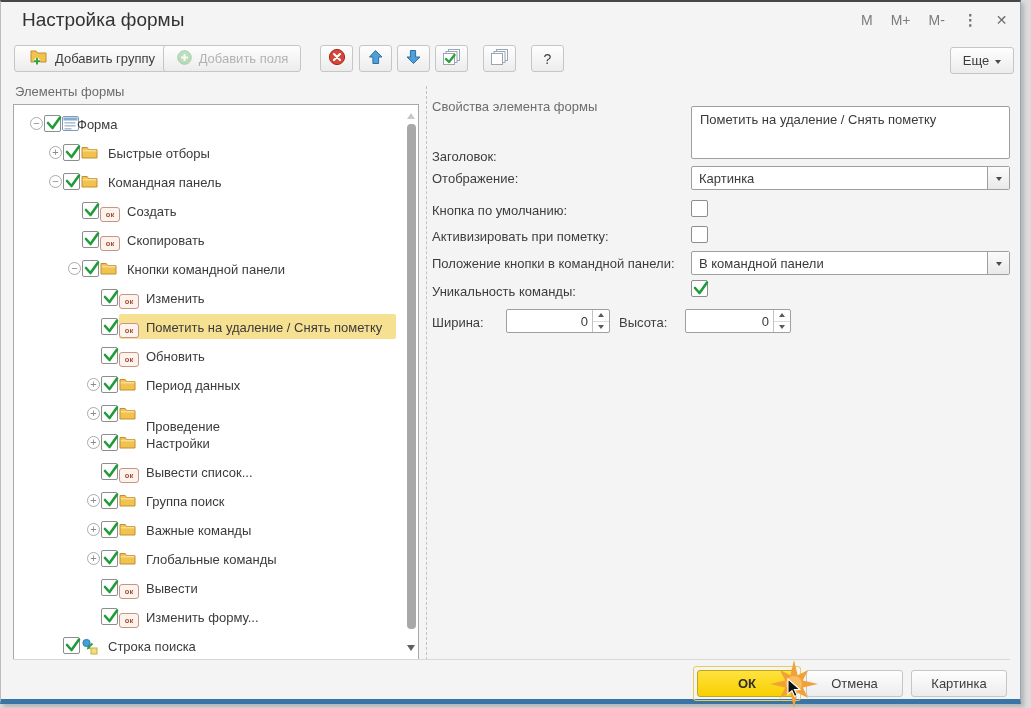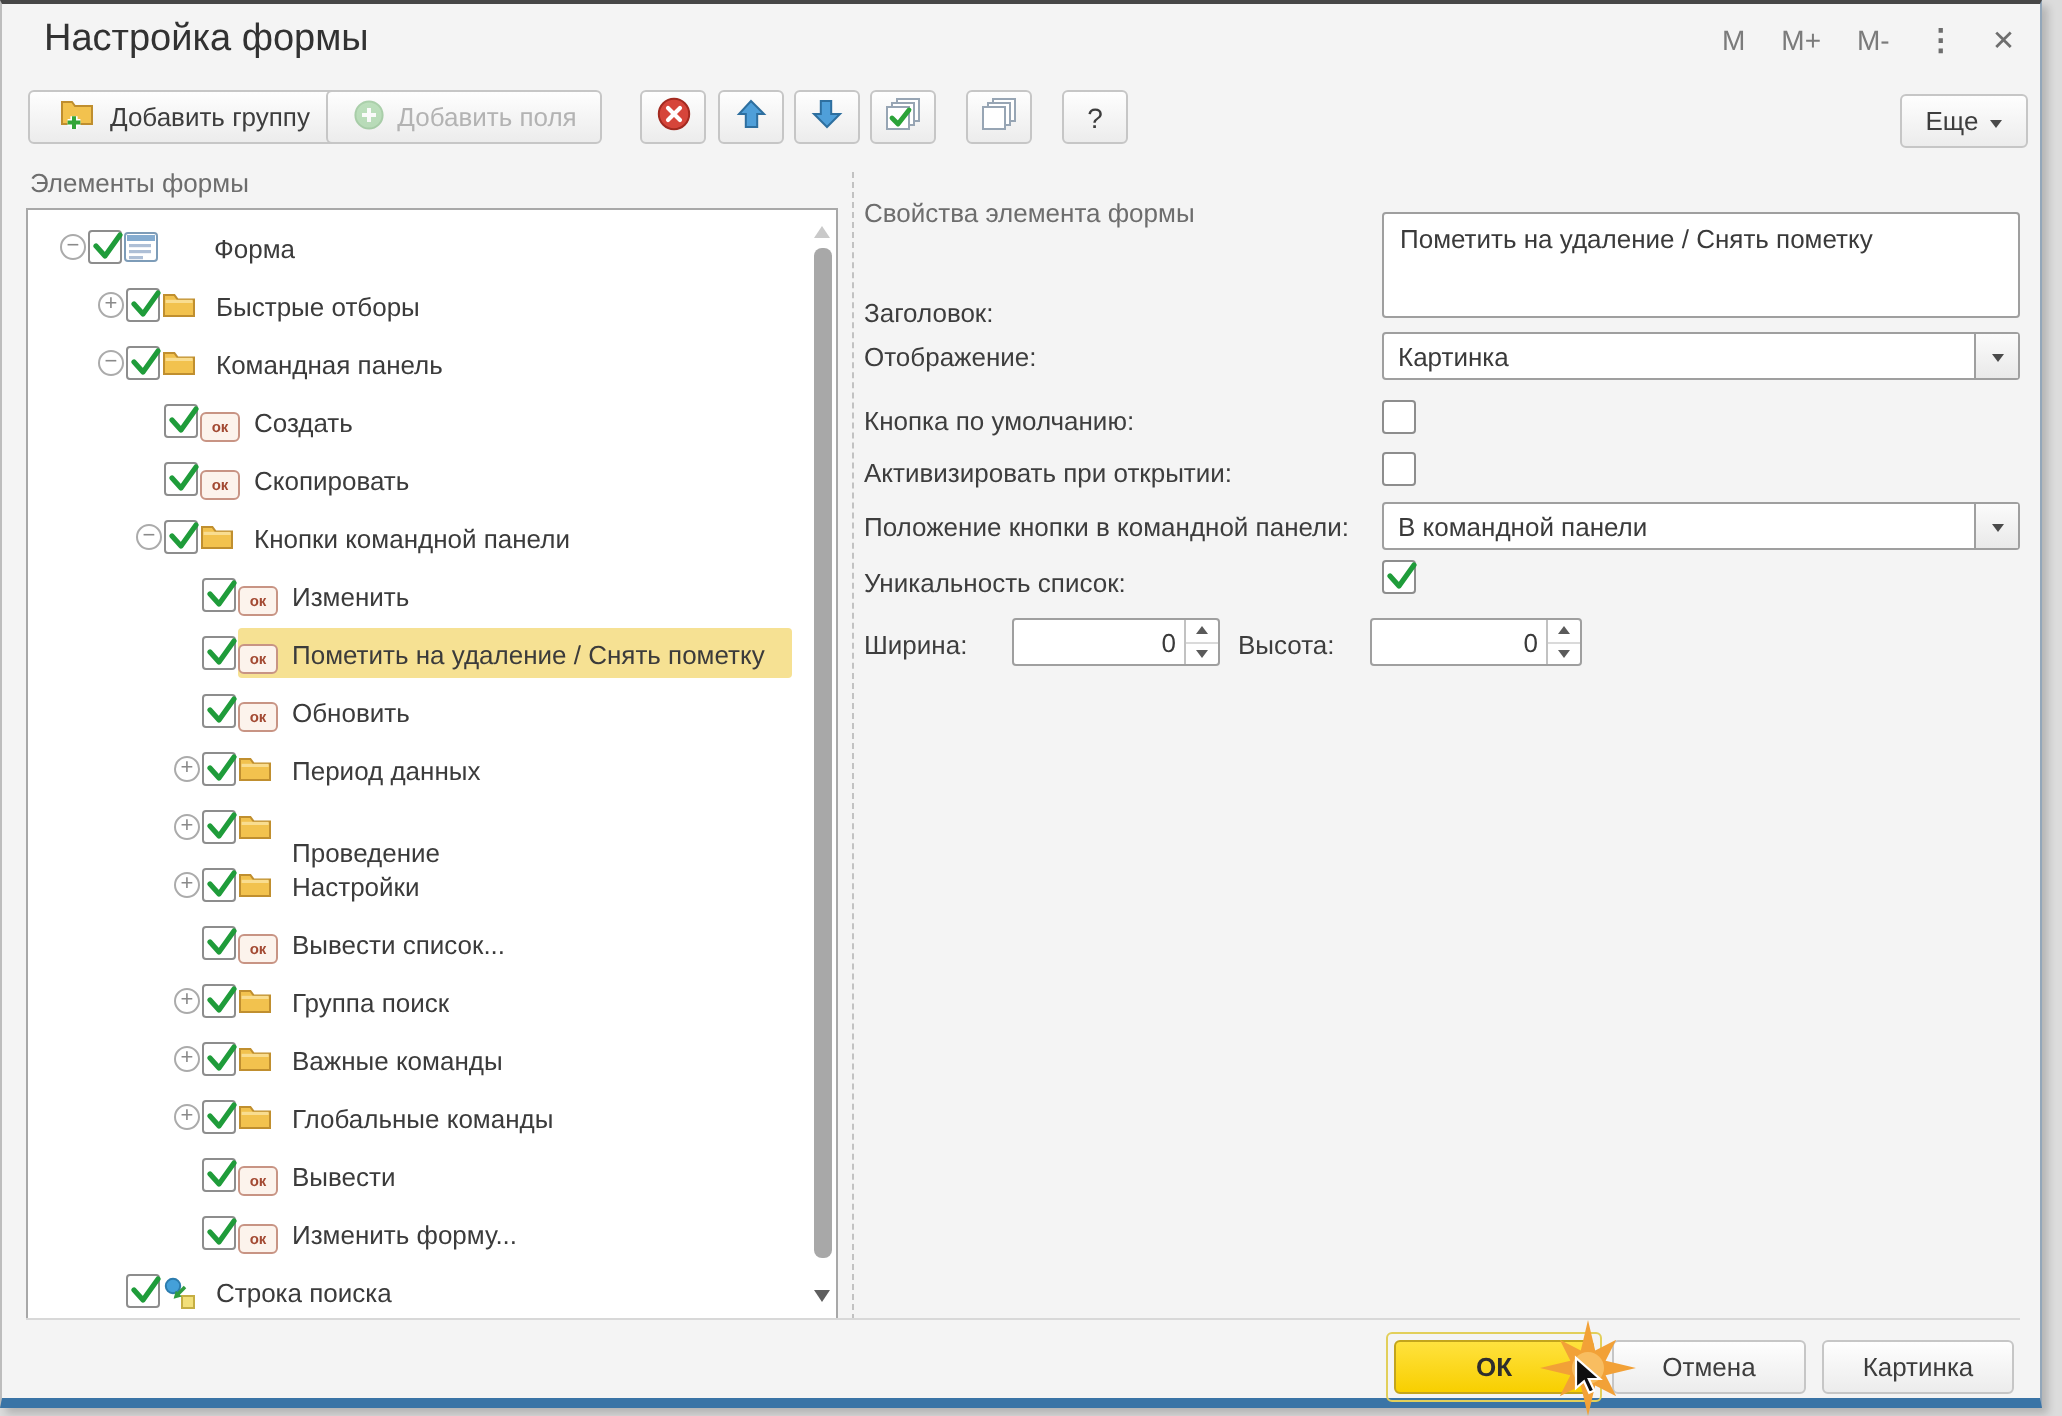--- a/index.html
+++ b/index.html
@@ -170,21 +170,21 @@
             <path d="M3 8l4.5 5L15 2.5" fill="none" stroke="#1f9c3a" stroke-width="2.6" stroke-linecap="round" stroke-linejoin="round"></path>
           </svg>
         </span>
         <span class="tico" style="left:48px;top:7px;"><svg width="17" height="15" viewBox="0 0 17 15">
             <rect x="0.5" y="0.5" width="16" height="14" rx="1.5" fill="#fff" stroke="#7d9cb8"></rect>
             <rect x="1.5" y="1.5" width="14" height="3" fill="#85acd0"></rect>
             <rect x="2.5" y="6" width="11" height="1.6" fill="#aebfd6"></rect>
             <rect x="2.5" y="9" width="11" height="1.6" fill="#aebfd6"></rect>
             <rect x="2.5" y="12" width="7" height="1.6" fill="#aebfd6"></rect>
           </svg></span>
-        <span class="lbl" style="left:93px;top:8px;text-align:center;">Форма</span>
+        <span class="lbl" style="left:63px;top:8px;text-align:center;">Форма</span>
       </div>
       <div class="trow" style="top: 33px;">
         <span class="exp" style="left:35px;top:8px;">+</span>
         <span class="cb" style="left:49px;top:6px;">
           <svg width="18" height="16" viewBox="0 0 18 16">
             <path d="M3 8l4.5 5L15 2.5" fill="none" stroke="#1f9c3a" stroke-width="2.6" stroke-linecap="round" stroke-linejoin="round"></path>
           </svg>
         </span>
         <span class="tico" style="left:67px;top:7px;"><svg width="17" height="14" viewBox="0 0 17 14">
             <path d="M1 2.5h5.2l1.6 2.2H16v8.3H1z" fill="#f2c24e" stroke="#c08f2f"></path>
@@ -393,32 +393,32 @@
   <div class="combo" style="top:164px;">
     <span class="txt">Картинка</span>
     <div class="cbtn">
         <i class="dd-tri"></i>
       </div>
   </div>
 
   <div class="rp-label" style="left:431px;top:201px;">Кнопка по умолчанию:</div>
   <div class="rp-cb" style="top:198px;"></div>
 
-  <div class="rp-label" style="left:431px;top:227px;">Активизировать при открытии:</div>
+  <div class="rp-label" style="left:431px;top:227px;">Активизировать при пометку:</div>
   <div class="rp-cb" style="top:224px;"></div>
 
   <div class="rp-label" style="left:431px;top:254px;">Положение кнопки в командной панели:</div>
   <div class="combo" style="top:249px;">
     <span class="txt">В командной панели</span>
     <div class="cbtn">
         <i class="dd-tri"></i>
       </div>
   </div>
 
-  <div class="rp-label" style="left:431px;top:282px;">Уникальность список:</div>
+  <div class="rp-label" style="left:431px;top:282px;">Уникальность команды:</div>
   <div class="rp-cb" style="top:278px;">
     <svg width="18" height="16" viewBox="0 0 18 16">
         <path d="M3 8l4.5 5L15 2.5" fill="none" stroke="#1f9c3a" stroke-width="2.6" stroke-linecap="round" stroke-linejoin="round"></path>
       </svg>
   </div>
 
   <div class="rp-label" style="left:431px;top:313px;">Ширина:</div>
   <div class="spin" id="spin-width">
     <input value="0" style="">
     <div class="sbtns">

